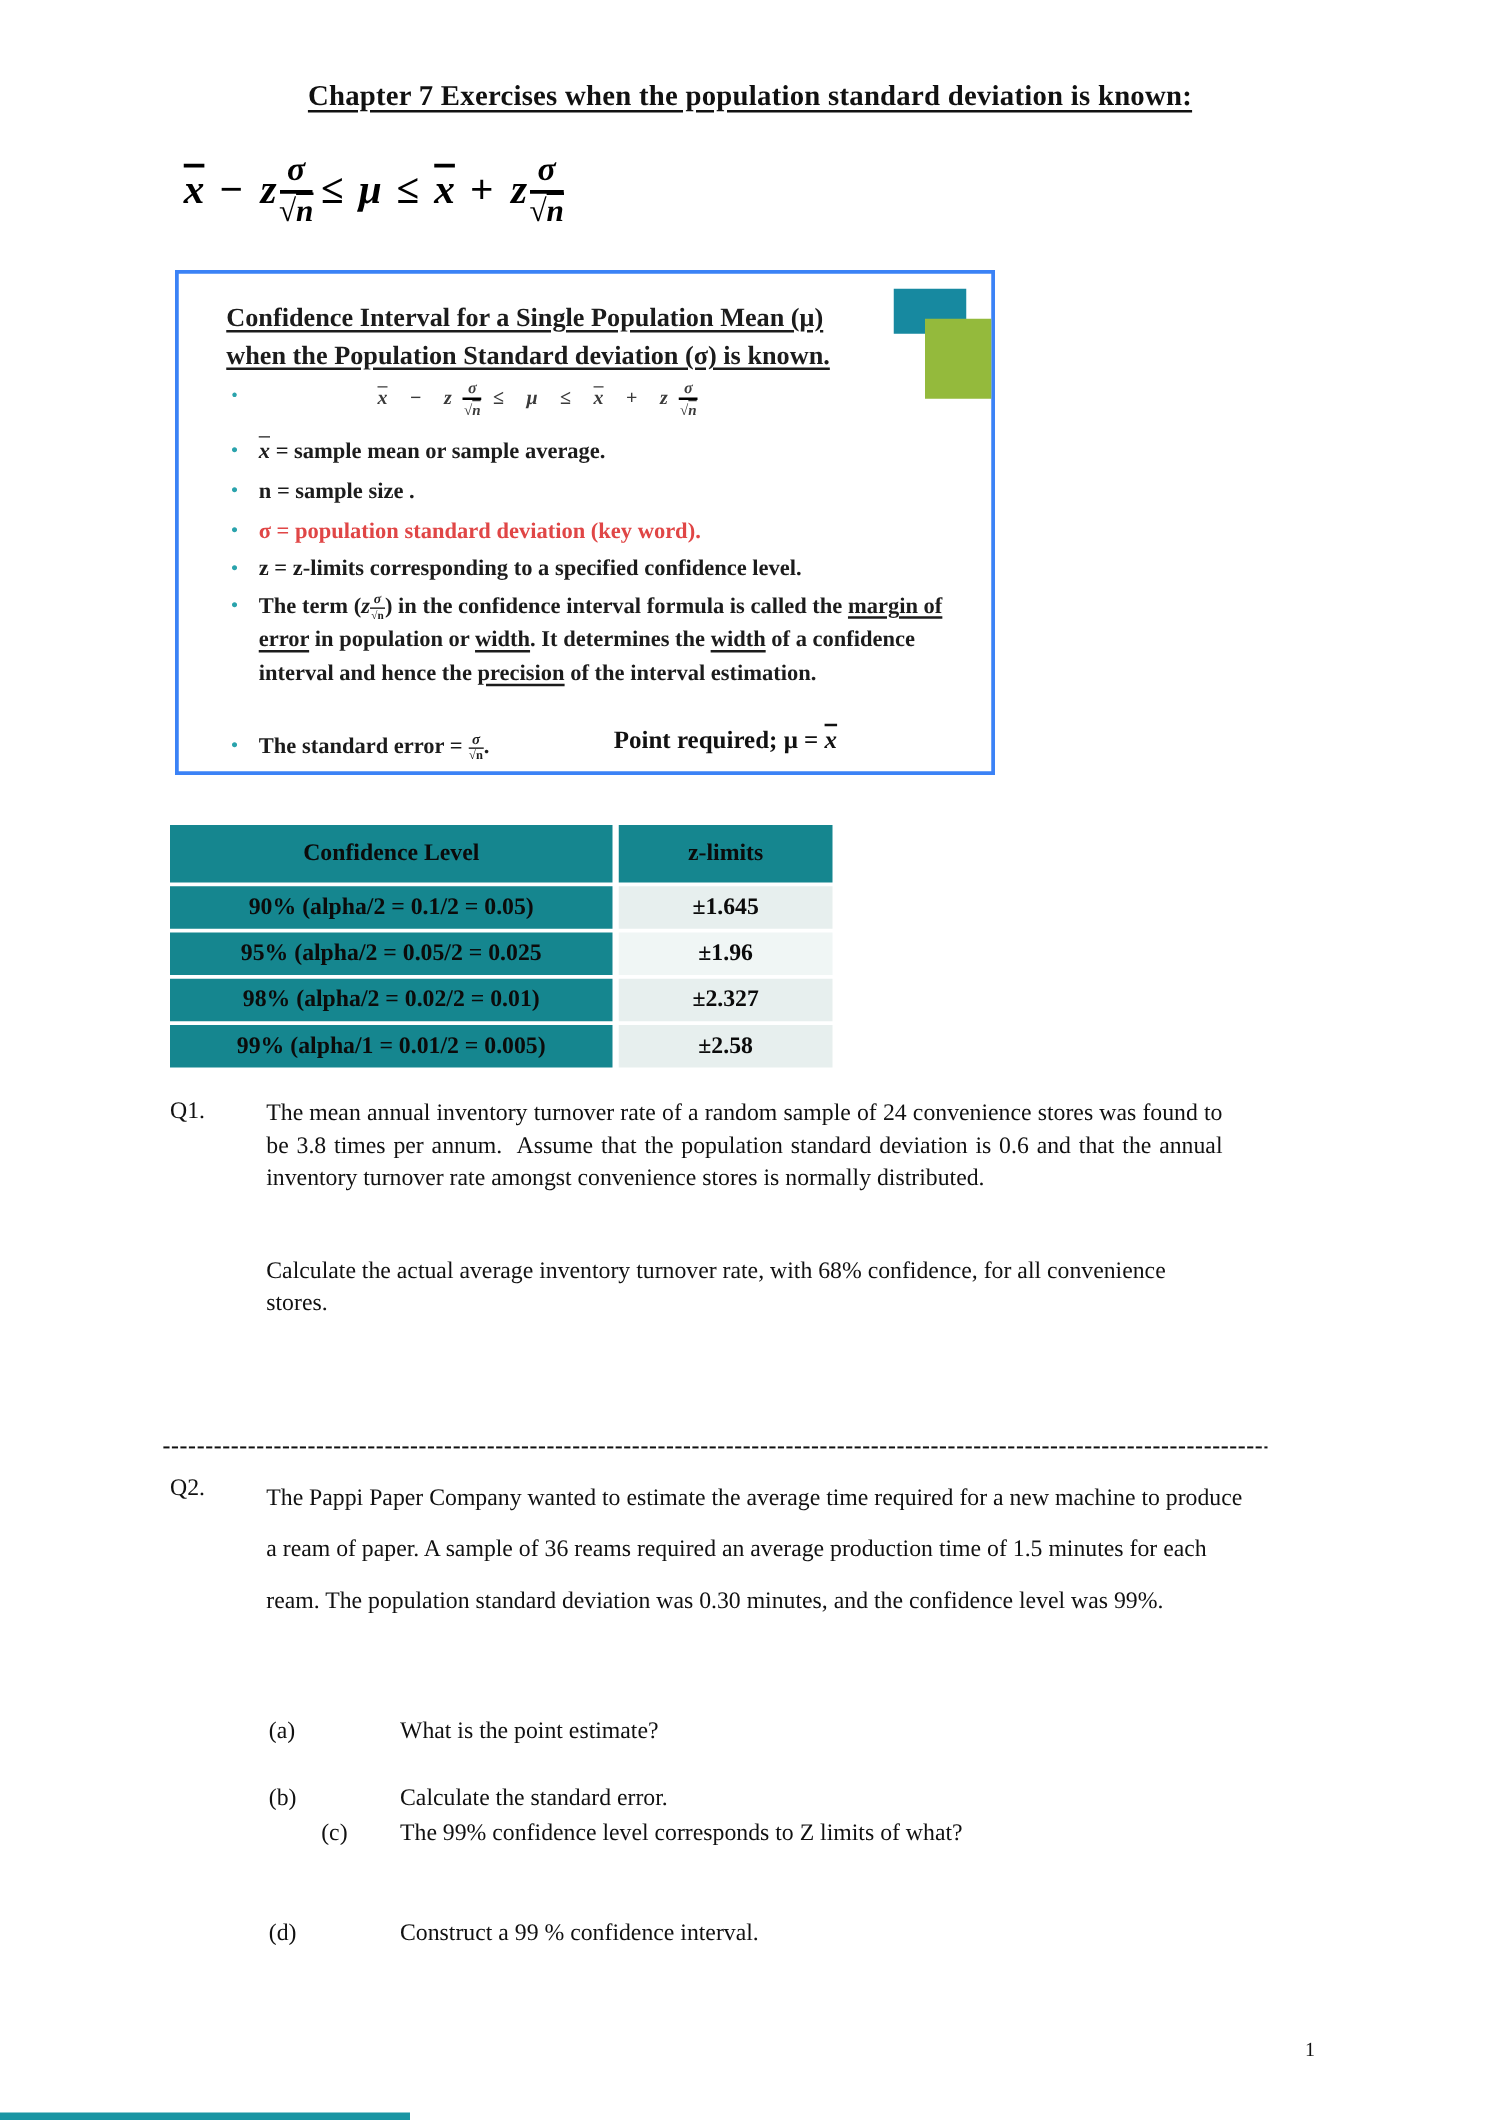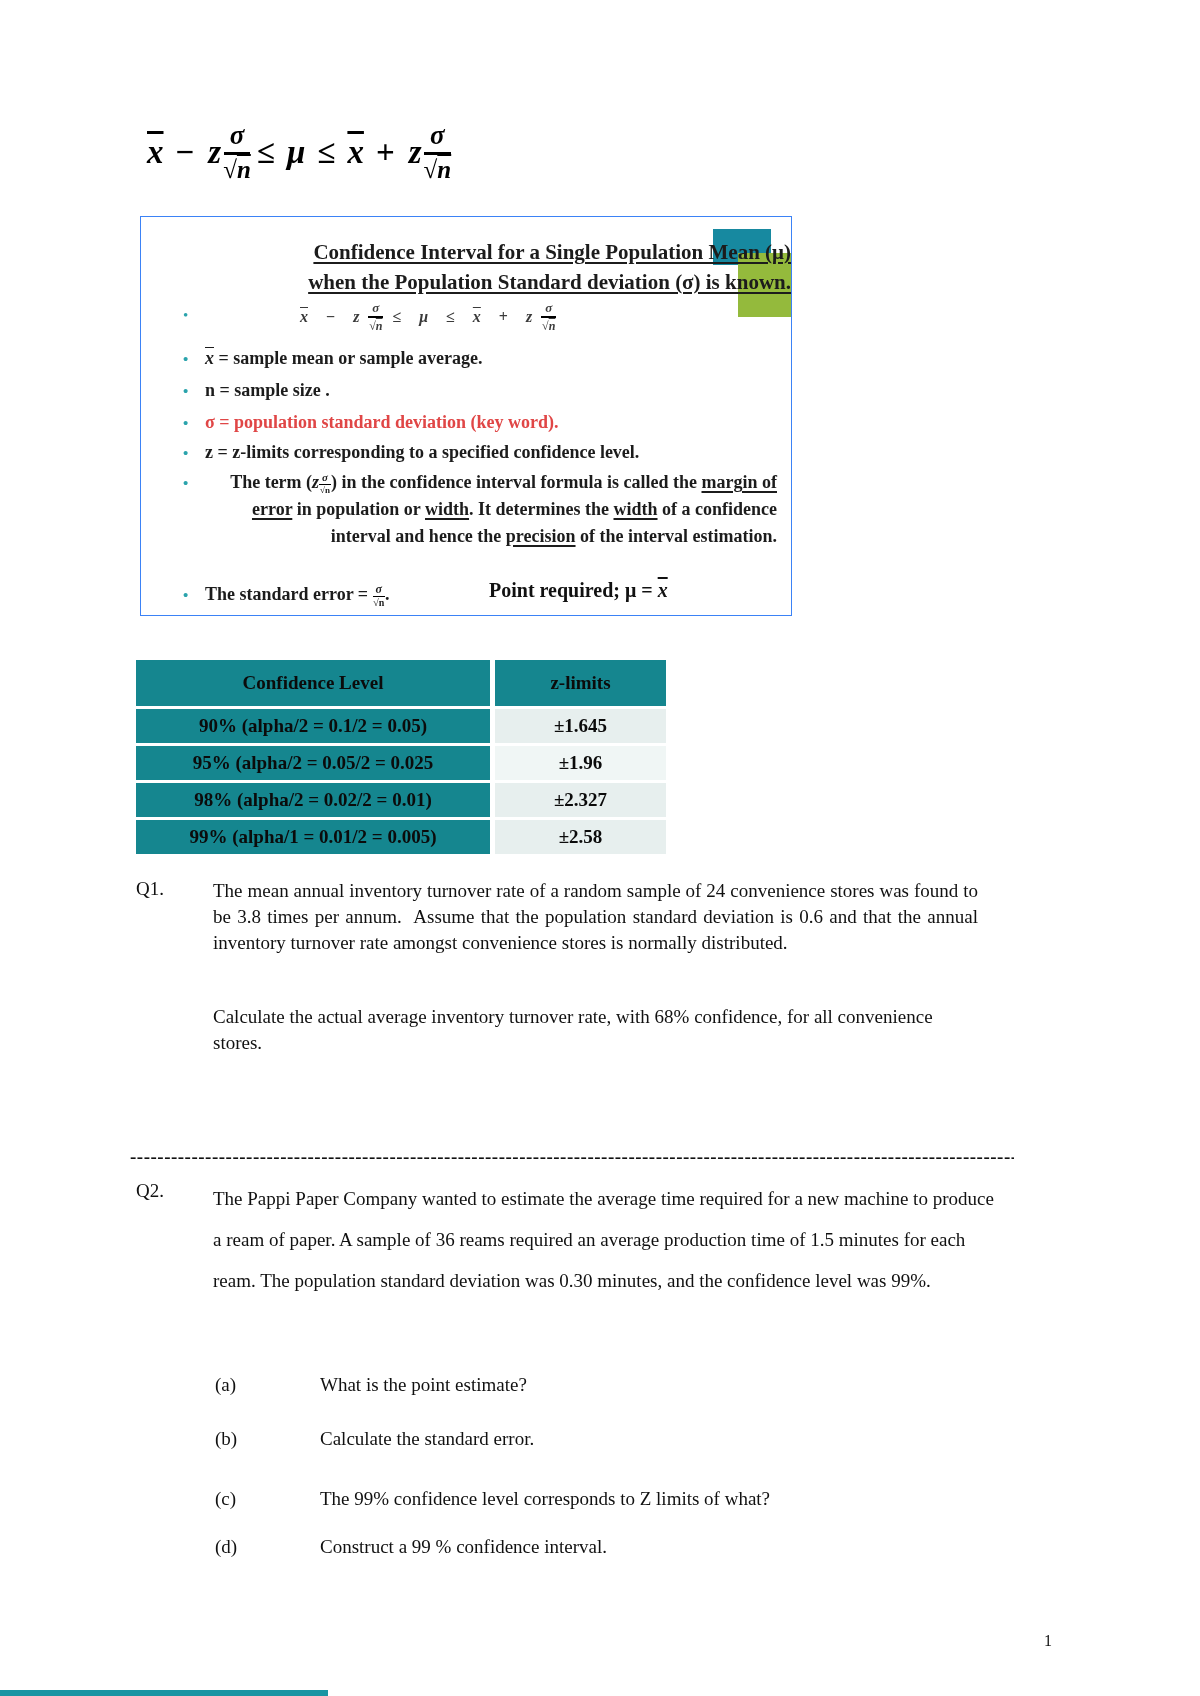--- a/index.html
+++ b/index.html
@@ -20,21 +20,21 @@
   .frac .den{padding-top:2px;}
 
   .big-formula{position:absolute;left:141px;top:122px;font-size:33px;font-weight:bold;color:#000;}
   .big-formula .tok{margin:0 6px;}
   .big-formula .tokz{margin:0 2px 0 8px;}
   .big-formula .frac .num{font-size:27px;font-style:italic;}
   .big-formula .frac .den{font-size:25px;}
 
   
   .slide{position:absolute;left:140px;top:216px;width:650px;height:398px;
-    background:#fff;border:1px solid #3b82f6;font-family:"Liberation Serif",serif;text-align:right;}
+    background:#fff;border:3px solid #3b82f6;font-family:"Liberation Serif",serif;}
   .sq-teal{position:absolute;left:572px;top:12px;width:58px;height:36px;background:#1789A0;}
   .sq-green{position:absolute;left:597px;top:36px;width:53px;height:64px;background:#94BA3C;}
   .slide-heading{position:absolute;left:38px;top:20px;width:612px;z-index:2;
     font-size:21px;font-weight:bold;line-height:30px;color:#1c1c1c;}
   .slide-heading span{text-decoration:underline;text-decoration-thickness:2px;text-underline-offset:3px;}
 
   .slide-formula{position:absolute;left:150px;top:84px;font-size:16px;font-weight:bold;
     color:#3a3a3a;}
   .slide-formula .tok{margin:0 9px;}
   .slide-formula .frac .num{font-size:13px;border-bottom-width:2px;font-style:italic;padding:0 4px 2px;}
@@ -74,20 +74,23 @@
   .qitem .ilabel{display:inline-block;width:105px;}
 
   .page-num{position:absolute;left:1044px;top:1632px;font-size:16px;}
   .bottom-bar{position:absolute;left:0;top:1690px;width:328px;height:6px;background:#1995A3;}
 </style>
 </head>
 <body>
 
 <div class="page">
 
+  <div class="doc-title">
+    <span>Chapter 7 Exercises when the population standard deviation is known:</span>
+  </div>
 
   <div class="big-formula fx">
     <span class="tok it ovl">x</span>
     <span class="tok">−</span>
     <span class="tokz it">z</span>
     <span class="frac">
       <span class="num">σ</span>
       <span class="den"><span>√</span><span class="ovl it">n</span></span>
     </span>
     <span class="tok">≤</span>
@@ -192,21 +195,21 @@
 
   <div class="qlabel" style="top:1180px;">Q2.</div>
   <div class="qpara q2para" style="top:1178px;width:782px;">The Pappi Paper Company wanted to estimate the average time required for a new machine to produce a ream of paper. A sample of 36 reams required an average production time of 1.5 minutes for each ream. The population standard deviation was 0.30 minutes, and the confidence level was 99%.</div>
 
   <div class="qitem" style="top:1374px;">
     <span class="ilabel">(a)</span><span>What is the point estimate?</span>
   </div>
   <div class="qitem" style="top:1428px;">
     <span class="ilabel">(b)</span><span>Calculate the standard error.</span>
   </div>
-  <div class="qitem" style="top:1488px;">
+  <div class="qitem" style="top:1456px;text-align:center;">
     <span class="ilabel">(c)</span><span>The 99% confidence level corresponds to Z limits of what?</span>
   </div>
   <div class="qitem" style="top:1536px;">
     <span class="ilabel">(d)</span><span>Construct a 99 % confidence interval.</span>
   </div>
 
   <div class="page-num">1</div>
   <div class="bottom-bar"></div>
 
 </div>

